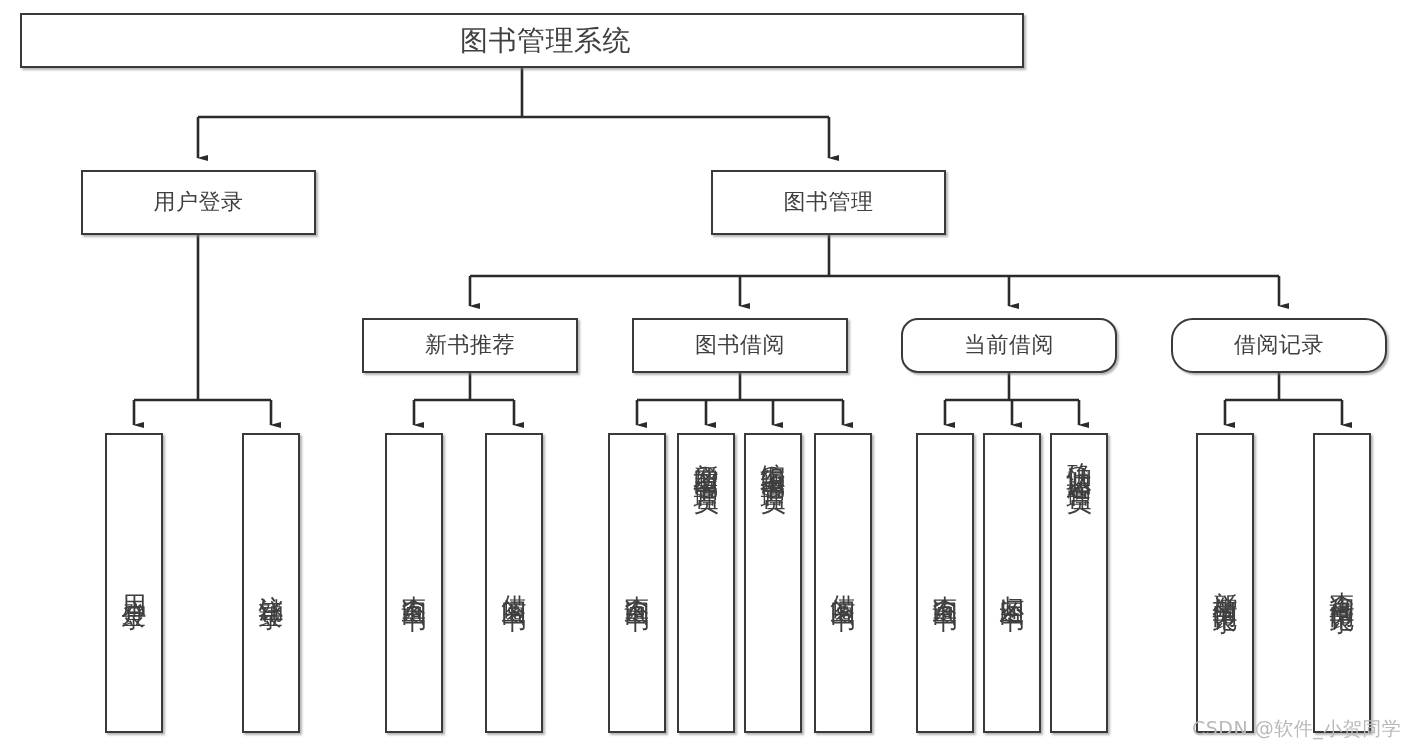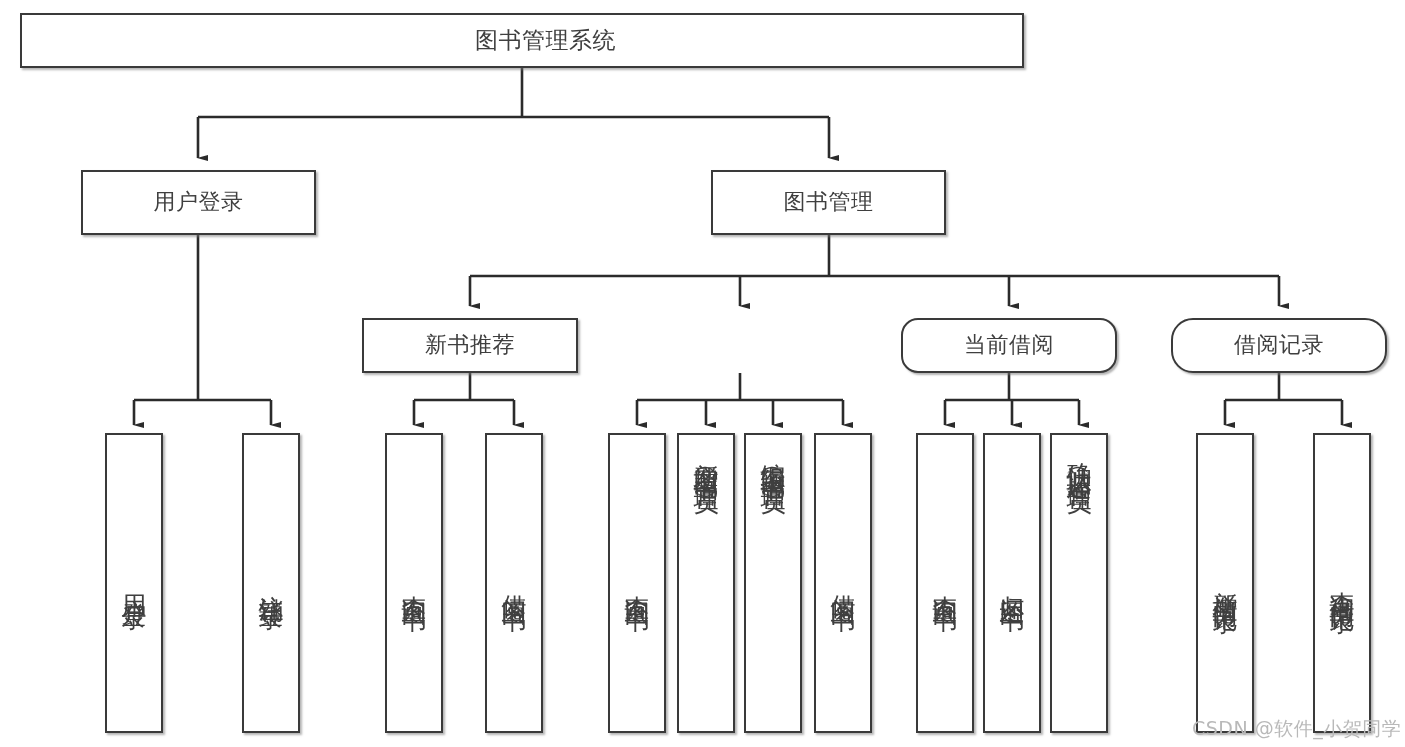--- a/index.html
+++ b/index.html
@@ -41,21 +41,21 @@
     color: #3f3f3f;
     line-height: 1.28;
     letter-spacing: 0.5px;
     white-space: nowrap;
   }
   
   .node.h .node-label {
     font-size: 22px;
   }
   .node.root .node-label {
-    font-size: 23px;
+    font-size: 28px;
     margin-left: 47px;
   }
   
   .node.v {
     align-items: flex-start;
     justify-content: center;
     padding-top: 8px;
   }
   .node.v .node-label {
     writing-mode: vertical-rl;
@@ -141,20 +141,23 @@
   <div class="node h" style="left:81px; top:170px; width:235px; height:65px;">
     <span class="node-label">用户登录</span>
   </div>
   <div class="node h" style="left:362px; top:318px; width:216px; height:55px;">
     <span class="node-label">新书推荐</span>
   </div>
 
   <div class="node h" style="left:711px; top:170px; width:235px; height:65px;">
     <span class="node-label">图书管理</span>
   </div>
+  <div class="node h" style="left:632px; top:318px; width:216px; height:55px;">
+    <span class="node-label">图书借阅</span>
+  </div>
   <div class="node h" style="left:901px; top:318px; width:216px; height:55px;border-radius:17px;">
     <span class="node-label">当前借阅</span>
   </div>
   <div class="node h" style="left:1171px; top:318px; width:216px; height:55px;border-radius:22px;">
     <span class="node-label">借阅记录</span>
   </div>
 
   <div class="node v centered" style="left:105px; top:433px; width:58px; height:300px;">
     <span class="node-label">用户登录</span>
   </div>

